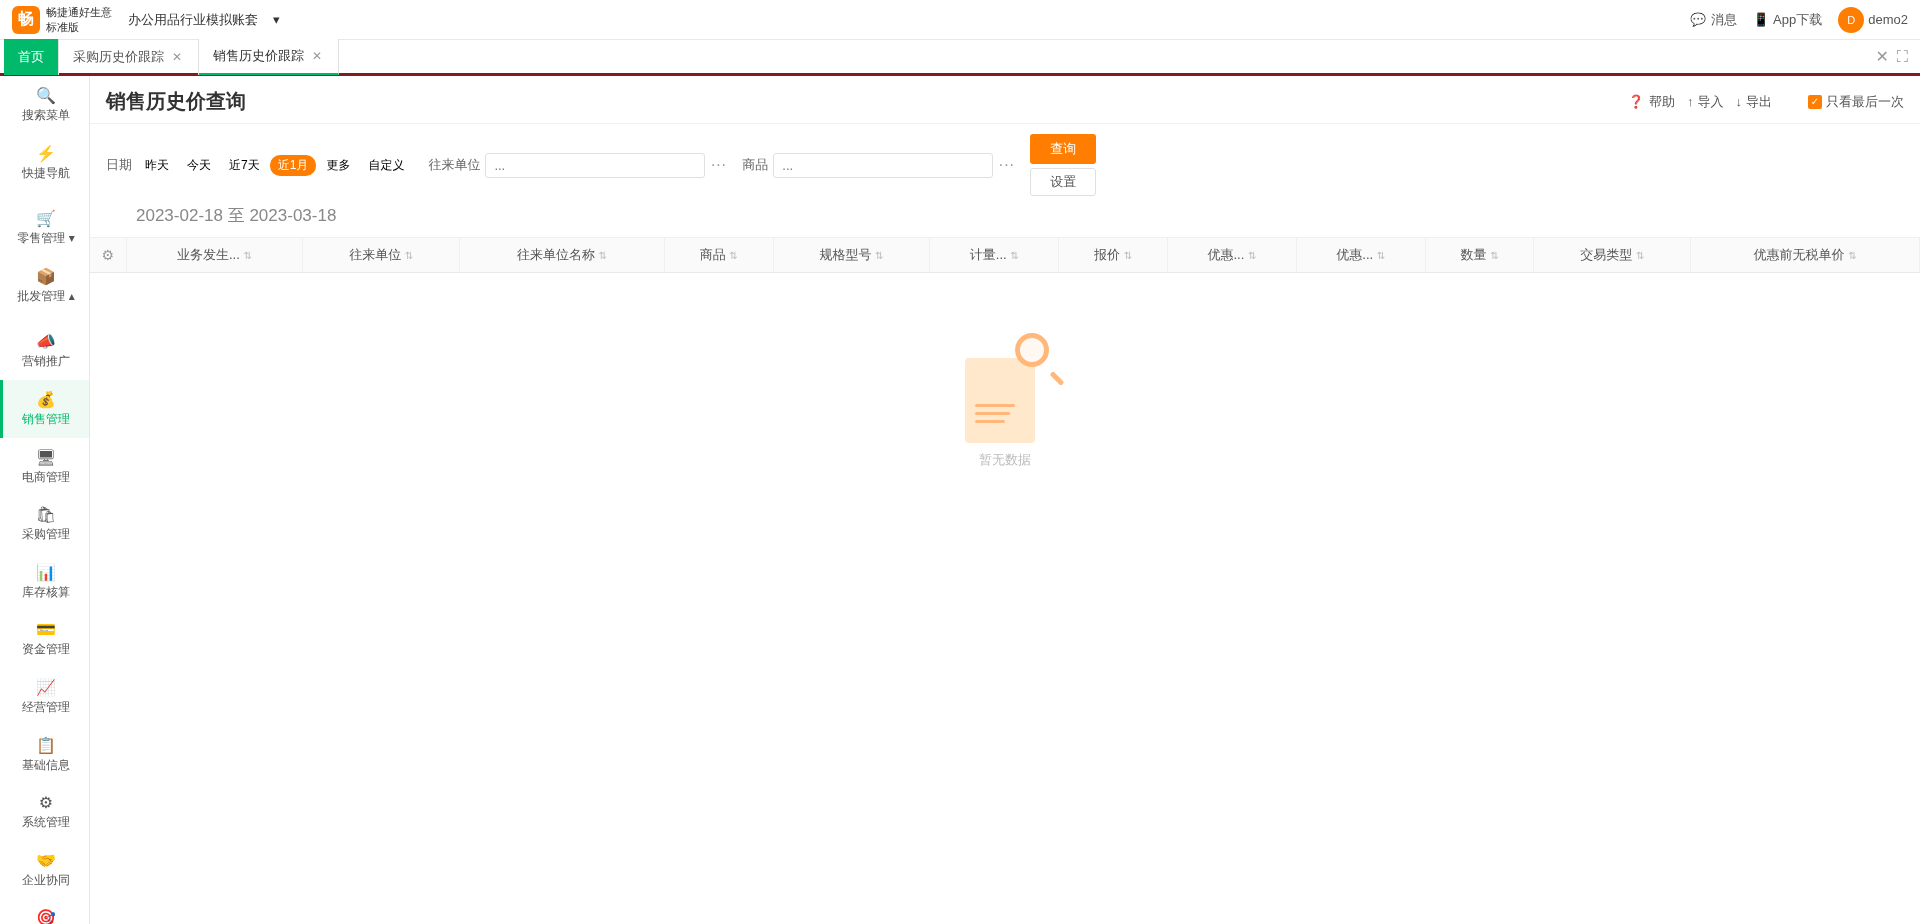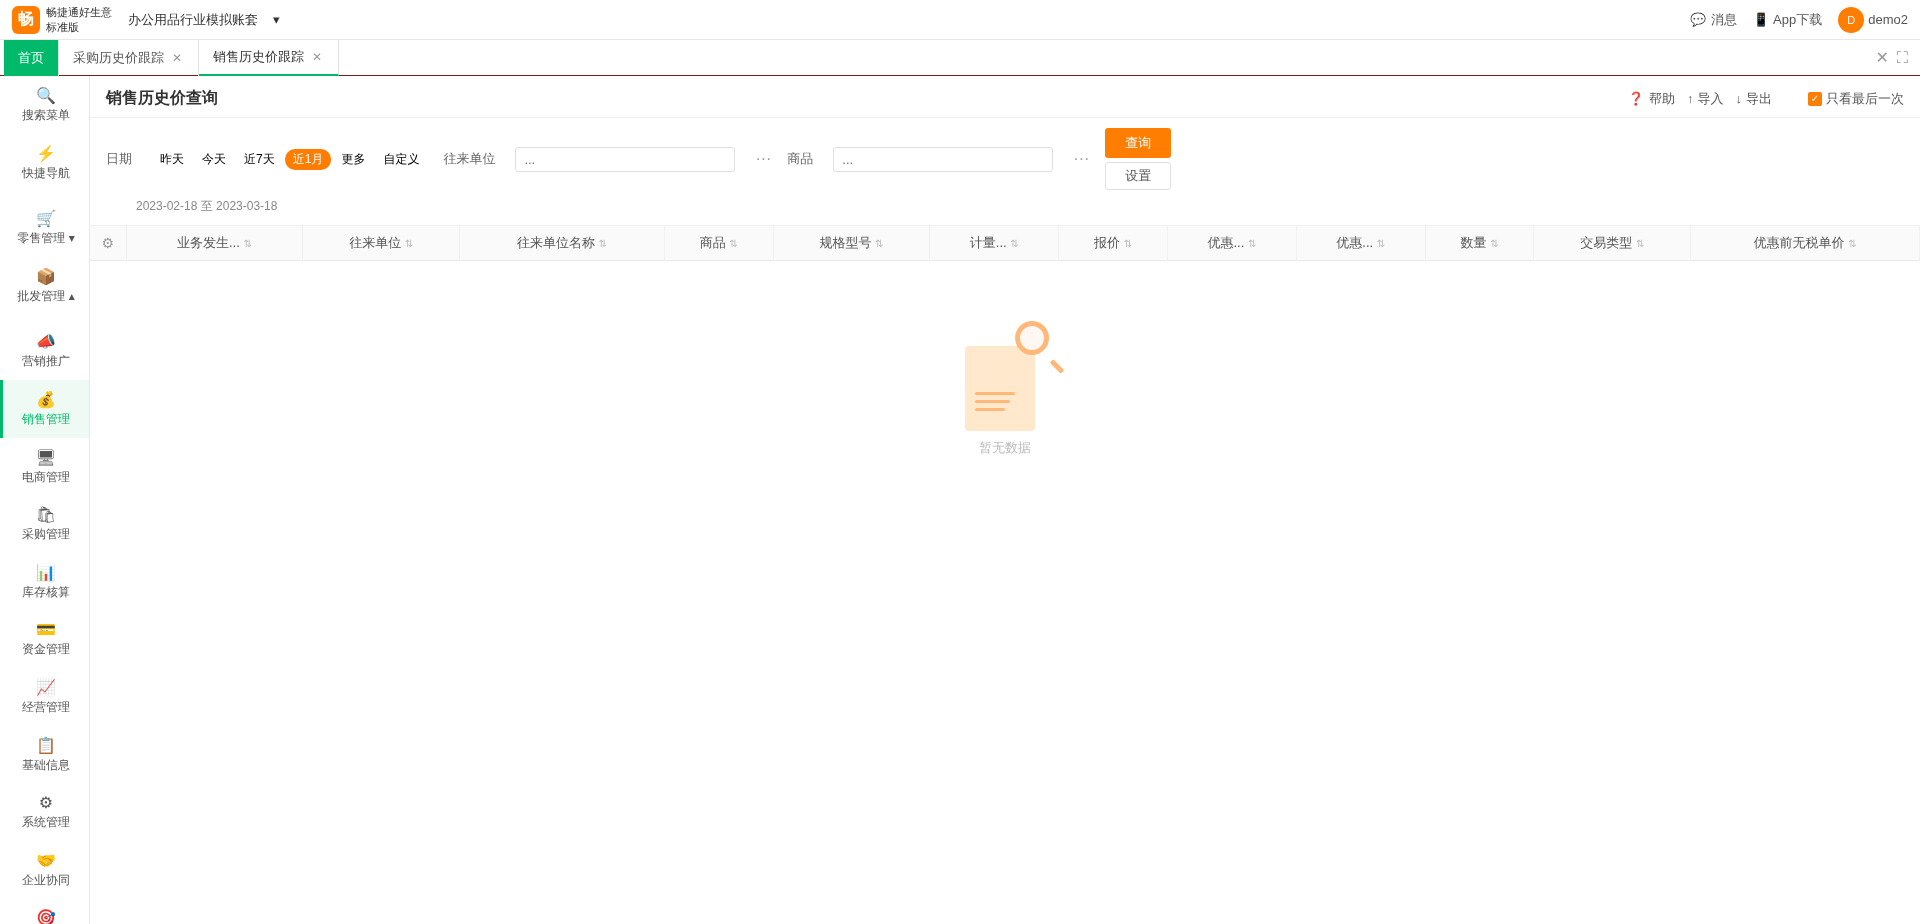--- a/index.html
+++ b/index.html
@@ -10,21 +10,21 @@
     .topbar-left { display: flex; align-items: center; gap: 8px; }
     .logo-area { display: flex; align-items: center; gap: 6px; }
     .logo-icon { width: 28px; height: 28px; background: #ff7d00; border-radius: 6px; display: flex; align-items: center; justify-content: center; color: white; font-size: 16px; font-weight: bold; }
     .logo-text { font-size: 11px; color: #333; line-height: 1.3; }
     .workspace-selector { display: flex; align-items: center; gap: 15px; font-size: 13px; color: #333; cursor: pointer; padding: 4px 8px; border-radius: 4px; }
     .topbar-right { display: flex; align-items: center; gap: 16px; font-size: 13px; color: #555; }
     .topbar-right-item { display: flex; align-items: center; gap: 4px; cursor: pointer; }
     .avatar { width: 26px; height: 26px; background: #ff7d00; border-radius: 50%; display: flex; align-items: center; justify-content: center; color: white; font-size: 11px; }
 
     
-    .tabbar { height: 36px; background: #fff; display: flex; align-items: center; border-bottom: 1px solid #7f1d1d; flex-shrink: 0; padding: 0 4px; }
+    .tabbar { height: 36px; background: #fff; display: flex; align-items: center; border-bottom: 3px solid #7f1d1d; flex-shrink: 0; padding: 0 4px; }
     .tab { display: flex; align-items: center; height: 36px; padding: 0 14px; font-size: 13px; color: #555; cursor: pointer; border-right: 1px solid #e0e0e0; gap: 6px; position: relative; }
     .tab.active { background: #fff; color: #333; font-weight: 500; border-bottom: 2px solid #00b96b; }
     .tab.home { background: #00b96b; color: white; font-weight: 500; }
     .tab-close { font-size: 12px; color: #999; cursor: pointer; padding: 2px; border-radius: 2px; }
     .tab-actions { margin-left: auto; display: flex; align-items: center; gap: 8px; padding-right: 8px; }
     .tab-action-btn { font-size: 16px; color: #999; cursor: pointer; }
 
     
     .main-layout { display: flex; flex: 1; overflow: hidden; }
 
@@ -35,31 +35,31 @@
     .sidebar-item .icon { font-size: 16px; }
     .sidebar-divider { height: 1px; background: #f0f0f0; margin: 4px 0; }
     .sidebar-item-label { text-align: center; line-height: 1.3; }
 
     
     .content { flex: 1; display: flex; flex-direction: column; overflow: hidden; background: #f5f7fa; }
     .page-container { flex: 1; display: flex; flex-direction: column; overflow: hidden; background: #fff; margin: 0; }
 
     
     .page-header { display: flex; align-items: center; justify-content: space-between; padding: 12px 16px 8px 16px; border-bottom: 1px solid #f0f0f0; }
-    .page-title { font-size: 16px; font-weight: 600; color: #333; }
+    .page-title { font-size: 20px; font-weight: 600; color: #333; }
     .page-actions { display: flex; align-items: center; gap: 12px; font-size: 13px; color: #555; }
     .page-actions-item { display: flex; align-items: center; gap: 4px; cursor: pointer; }
     .checkbox-item { display: flex; align-items: center; gap: 4px; margin-left: 24px; }
     .checkbox-box { width: 14px; height: 14px; border-radius: 2px; background: #ff7d00; display: flex; align-items: center; justify-content: center; }
     .checkbox-box::after { content: '✓'; color: white; font-size: 10px; }
 
     
     .filter-bar { padding: 10px 16px; border-bottom: 1px solid #f0f0f0; display: flex; flex-direction: column; gap: 8px; }
     .filter-row { display: flex; align-items: center; gap: 16px; flex-wrap: wrap; }
-    .filter-item { display: flex; align-items: center; gap: 20px; }
+    .filter-item { display: flex; align-items: center; gap: 5px; }
     .filter-label { color: #666; font-size: 13px; white-space: nowrap; }
     .date-options { display: flex; align-items: center; gap: 2px; }
     .date-opt { padding: 2px 8px; font-size: 12px; color: #000000; cursor: pointer; border-radius: 3px; }
     .date-opt.active { background: #ff7d00; color: white; border-radius: 10px; }
     .filter-input { border: 1px solid #e0e0e0; border-radius: 3px; padding: 4px 8px; font-size: 13px; color: #333; width: 200px; outline: none; }
     .filter-dots { color: #999; font-size: 16px; cursor: pointer; }
 
     
     .query-btn { background: #ff7d00; color: white; border: none; border-radius: 3px; padding: 6px 20px; font-size: 13px; cursor: pointer; font-weight: 500; }
     .settings-btn { border: 1px solid #e0e0e0; background: white; color: #555; border-radius: 3px; padding: 4px 6px; font-size: 13px; cursor: pointer; }
@@ -244,21 +244,21 @@
             <span class="filter-label">商品</span>
             <input class="filter-input" type="text" placeholder="..." style="width: 220px;">
             <span class="filter-dots">···</span>
           </div>
           <div class="btn-group">
             <button class="query-btn">查询</button>
             <button class="settings-btn">设置</button>
           </div>
         </div>
         <div class="filter-row">
-          <span style="font-size:12px; color:#888; margin-left: 30px;">2023-02-18 至 2023-03-18</span>
+          <span style="font-size:17px; color:#888; margin-left: 30px;">2023-02-18 至 2023-03-18</span>
         </div>
       </div>
 
       <div class="table-container">
         <table>
           <thead>
             <tr>
               <th class="th-settings">
                 <span class="th-settings-icon">⚙</span>
               </th>

